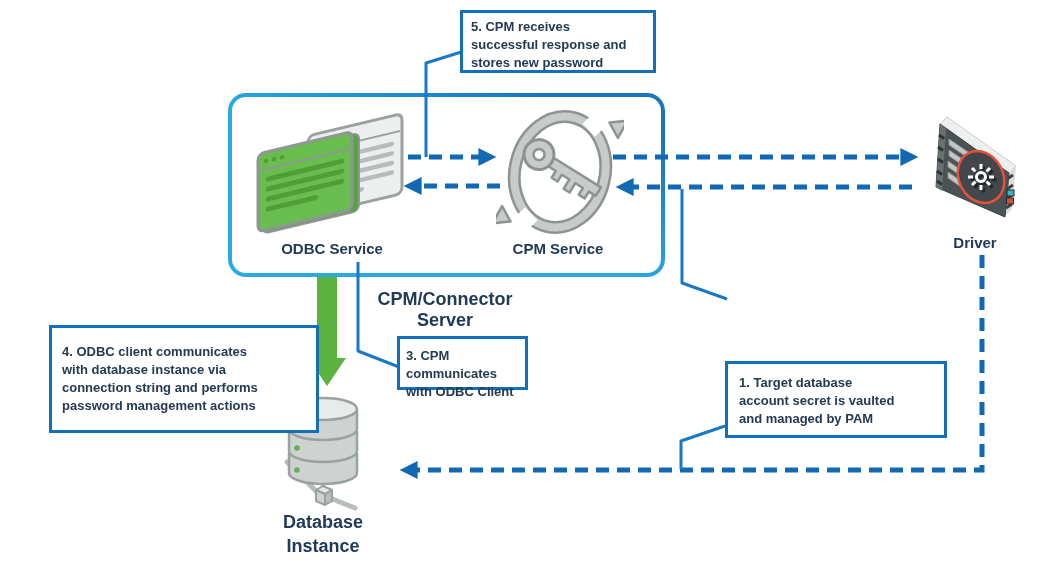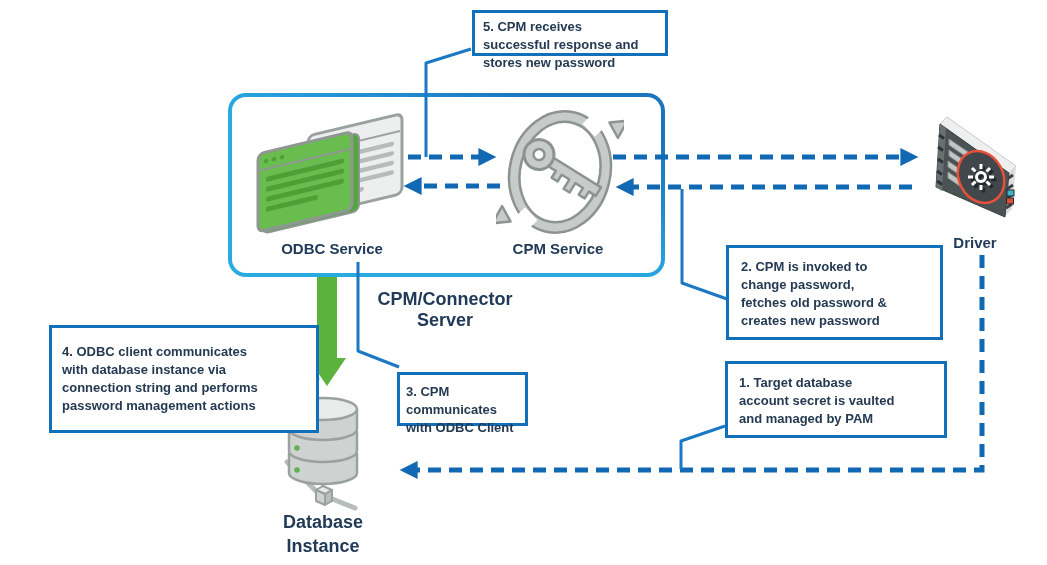--- a/index.html
+++ b/index.html
@@ -13,23 +13,23 @@
     border-radius:18px;z-index:1;
     background:linear-gradient(to top right,#29abe2 45%,#1b75bc 85%);}
   .server-box-inner{position:absolute;left:4px;top:4px;right:4px;bottom:4px;
     background:#ffffff;border-radius:14px;}
   .icon{position:absolute;z-index:3;}
   .node-label{position:absolute;z-index:3;color:#203a57;font-weight:bold;
     text-align:center;white-space:pre-line;}
   .callout{position:absolute;z-index:4;background:#ffffff;border:3px solid #1270bb;
     color:#243a52;font-weight:bold;font-size:13px;line-height:18px;
     white-space:pre-line;box-sizing:border-box;}
-  #callout5{left:472px;top:10px;width:196px;height:46px;padding:5px 8px;}
+  #callout5{left:460px;top:10px;width:196px;height:63px;padding:5px 8px;}
   #callout2{left:726px;top:245px;width:217px;height:95px;padding:10px 12px;}
-  #callout3{left:397px;top:336px;width:131px;height:54px;padding:8px 6px;margin-top:36px;}
+  #callout3{left:397px;top:336px;width:131px;height:54px;padding:8px 6px;}
   #callout4{left:17px;top:325px;width:270px;height:108px;padding:15px 10px;margin-left:32px;}
   #callout1{left:725px;top:361px;width:222px;height:77px;padding:10px 11px;}
   #odbc-label{left:252px;top:240px;width:160px;font-size:15px;}
   #cpm-label{left:478px;top:240px;width:160px;font-size:15px;}
   #server-label{left:370px;top:289px;width:150px;font-size:18px;line-height:21px;}
   #vault-label{left:935px;top:234px;width:80px;font-size:15px;}
   #db-label{left:253px;top:510px;width:140px;font-size:18px;line-height:24px;}
 </style>
 </head>
 <body>
@@ -167,24 +167,20 @@
   <div class="node-label" id="cpm-label">CPM Service</div>
   <div class="node-label" id="server-label">CPM/Connector
 Server</div>
   <div class="node-label" id="vault-label">Driver</div>
   <div class="node-label" id="db-label">Database
 Instance</div>
 
   <div class="callout" id="callout5">5. CPM receives
 successful response and
 stores new password</div>
-  <div class="callout" id="callout2">2. CPM is invoked to
-change password,
-fetches old password &amp;
-creates new password</div>
   <div class="callout" id="callout3">3. CPM communicates
 with ODBC Client</div>
   <div class="callout" id="callout4">4. ODBC client communicates
 with database instance via
 connection string and performs
 password management actions</div>
   <div class="callout" id="callout1">1. Target database
 account secret is vaulted
 and managed by PAM</div>
 

